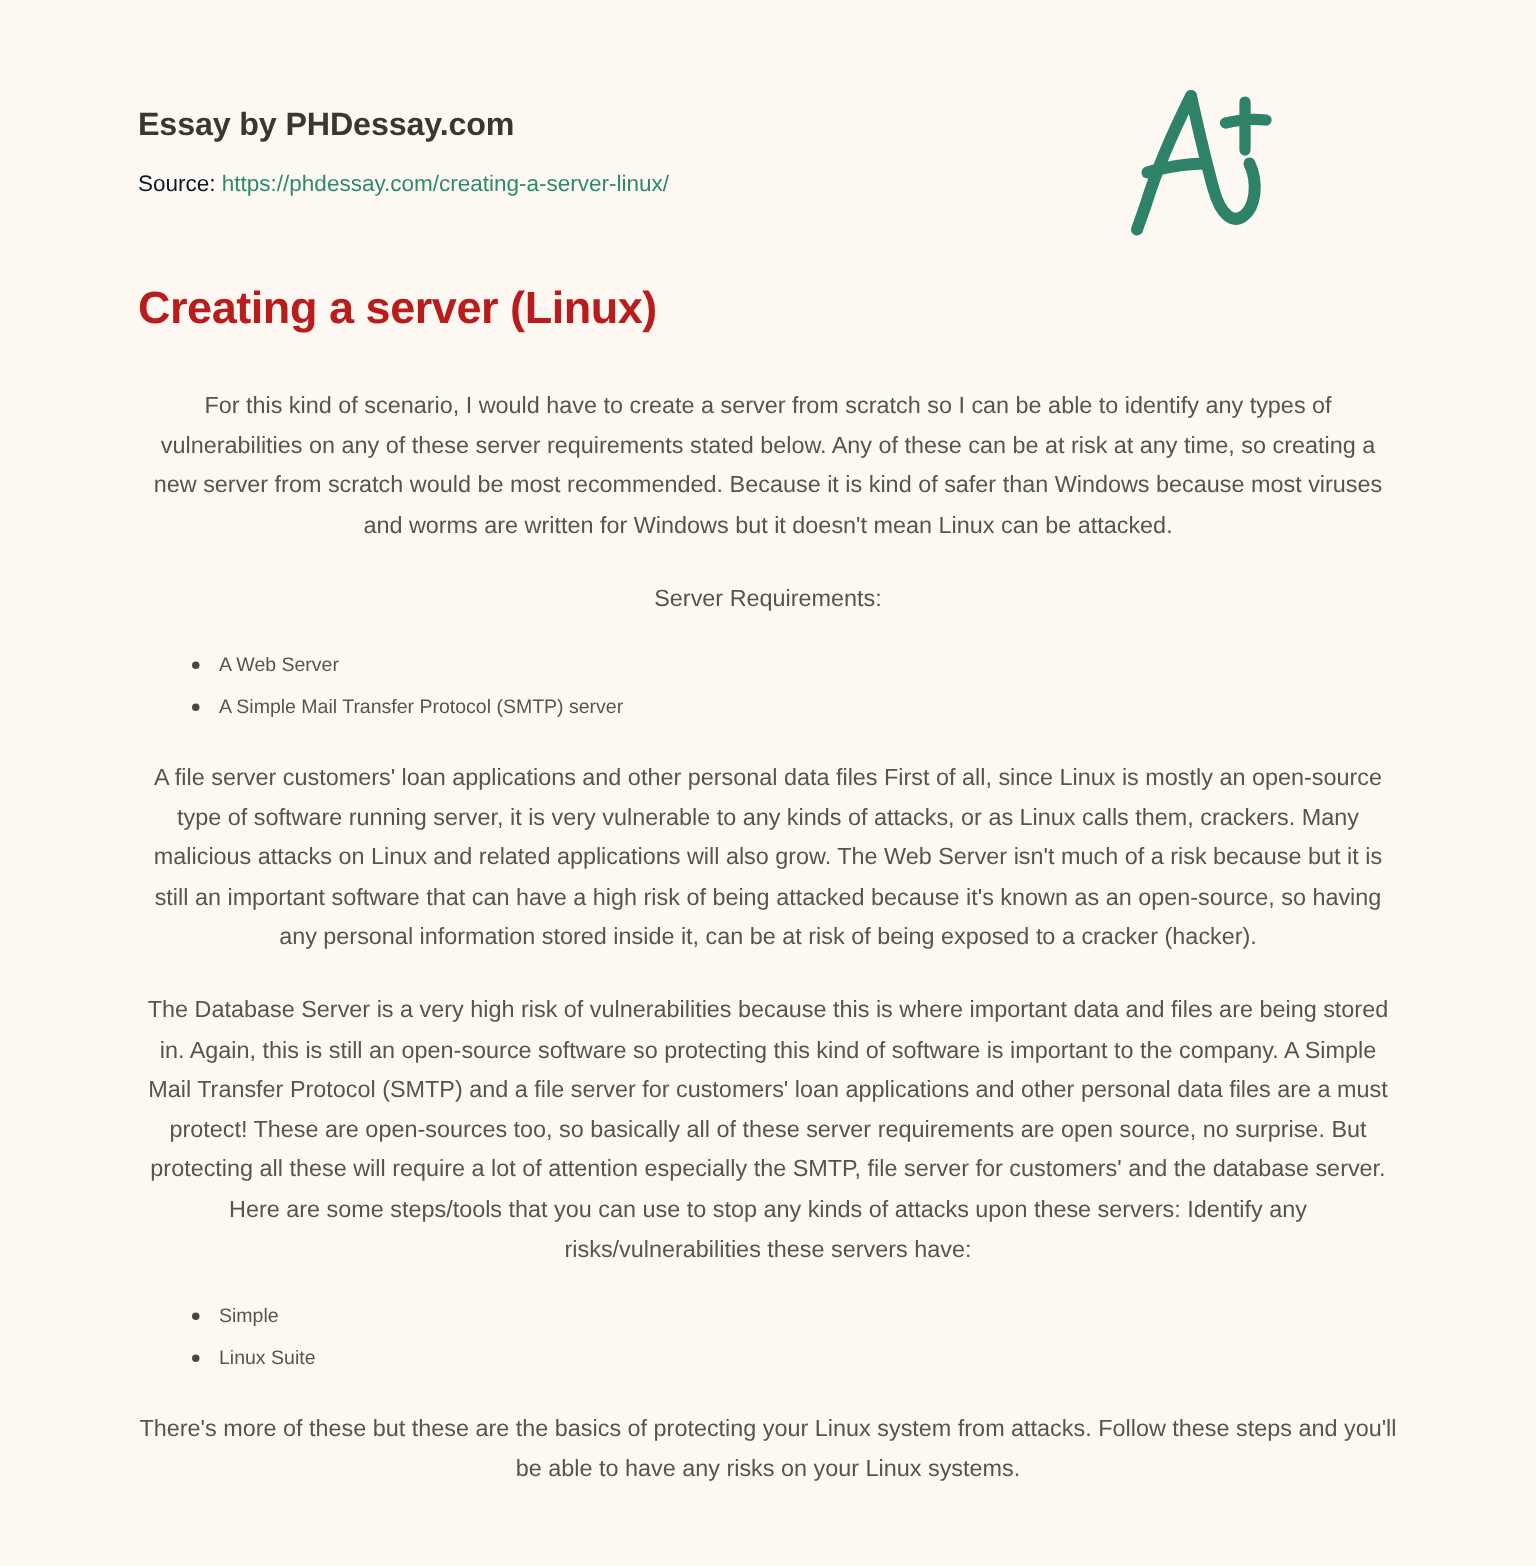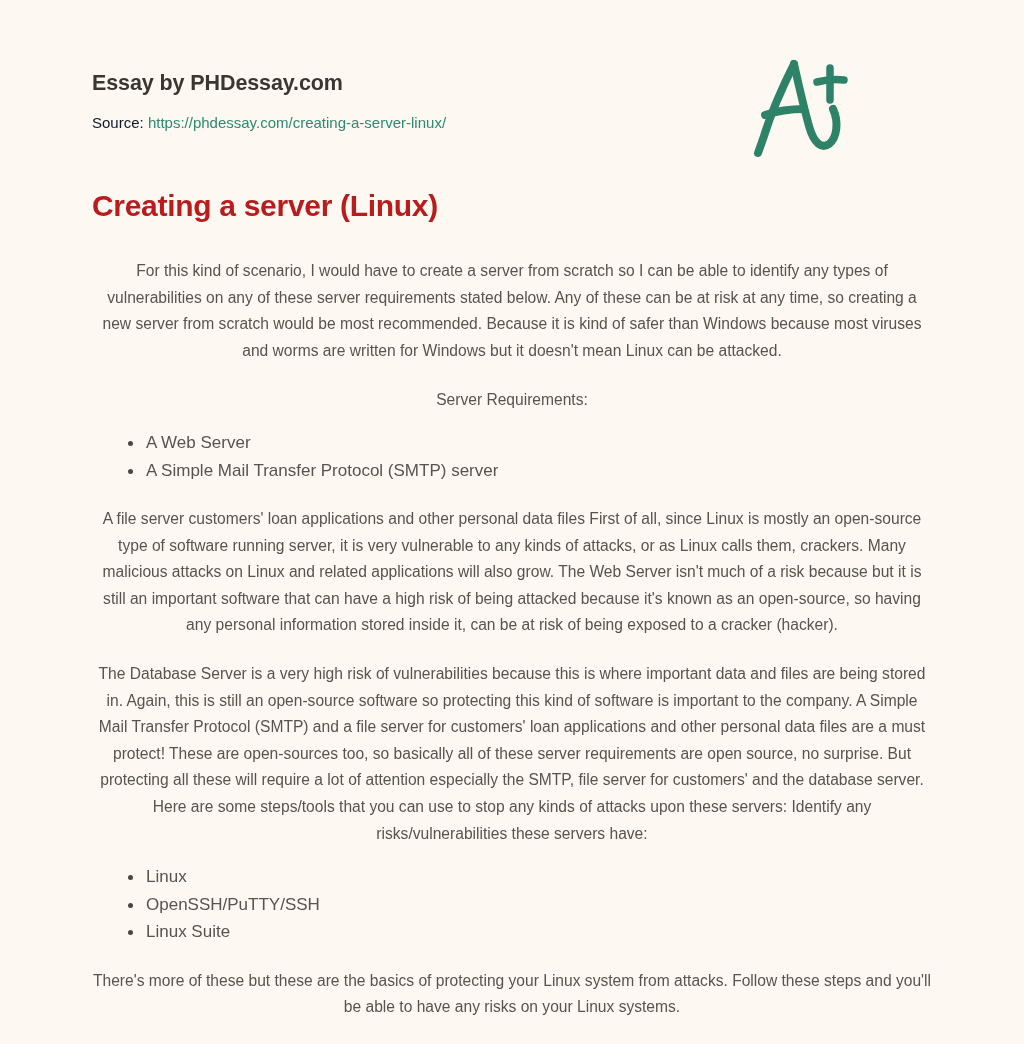--- a/index.html
+++ b/index.html
@@ -79,21 +79,21 @@
   }
   .para.tight {
     margin-bottom: 16px;
   }
   ul.bullets {
     margin: 0 0 22px 0;
     padding-left: 54px;
     list-style: none;
   }
   ul.bullets li {
-    font-size: 17px;
+    font-size: 13px;
     line-height: 27.5px;
     color: #57534e;
     position: relative;
   }
   ul.bullets li::before {
     content: "";
     position: absolute;
     left: -18px;
     top: 12px;
     width: 5px;
@@ -142,21 +142,20 @@
     <ul class="bullets">
       <li>A Web Server</li>
       <li>A Simple Mail Transfer Protocol (SMTP) server</li>
     </ul>
 
     <p class="para">A file server customers' loan applications and other personal data files First of all, since Linux is mostly an open-source type of software running server, it is very vulnerable to any kinds of attacks, or as Linux calls them, crackers. Many malicious attacks on Linux and related applications will also grow. The Web Server isn't much of a risk because but it is still an important software that can have a high risk of being attacked because it's known as an open-source, so having any personal information stored inside it, can be at risk of being exposed to a cracker (hacker).</p>
 
     <p class="para tight">The Database Server is a very high risk of vulnerabilities because this is where important data and files are being stored in. Again, this is still an open-source software so protecting this kind of software is important to the company. A Simple Mail Transfer Protocol (SMTP) and a file server for customers' loan applications and other personal data files are a must protect! These are open-sources too, so basically all of these server requirements are open source, no surprise. But protecting all these will require a lot of attention especially the SMTP, file server for customers' and the database server. Here are some steps/tools that you can use to stop any kinds of attacks upon these servers: Identify any risks/vulnerabilities these servers have:</p>
 
     <ul class="bullets">
-      <li>Linux</li>
-      <li>OpenSSH/PuTTY/SSH</li>
+      <li>Simple</li>
       <li>Linux Suite</li>
     </ul>
 
     <p class="para">There's more of these but these are the basics of protecting your Linux system from attacks. Follow these steps and you'll be able to have any risks on your Linux systems.</p>
   </div>
 
 </div>
 
 </body></html>

